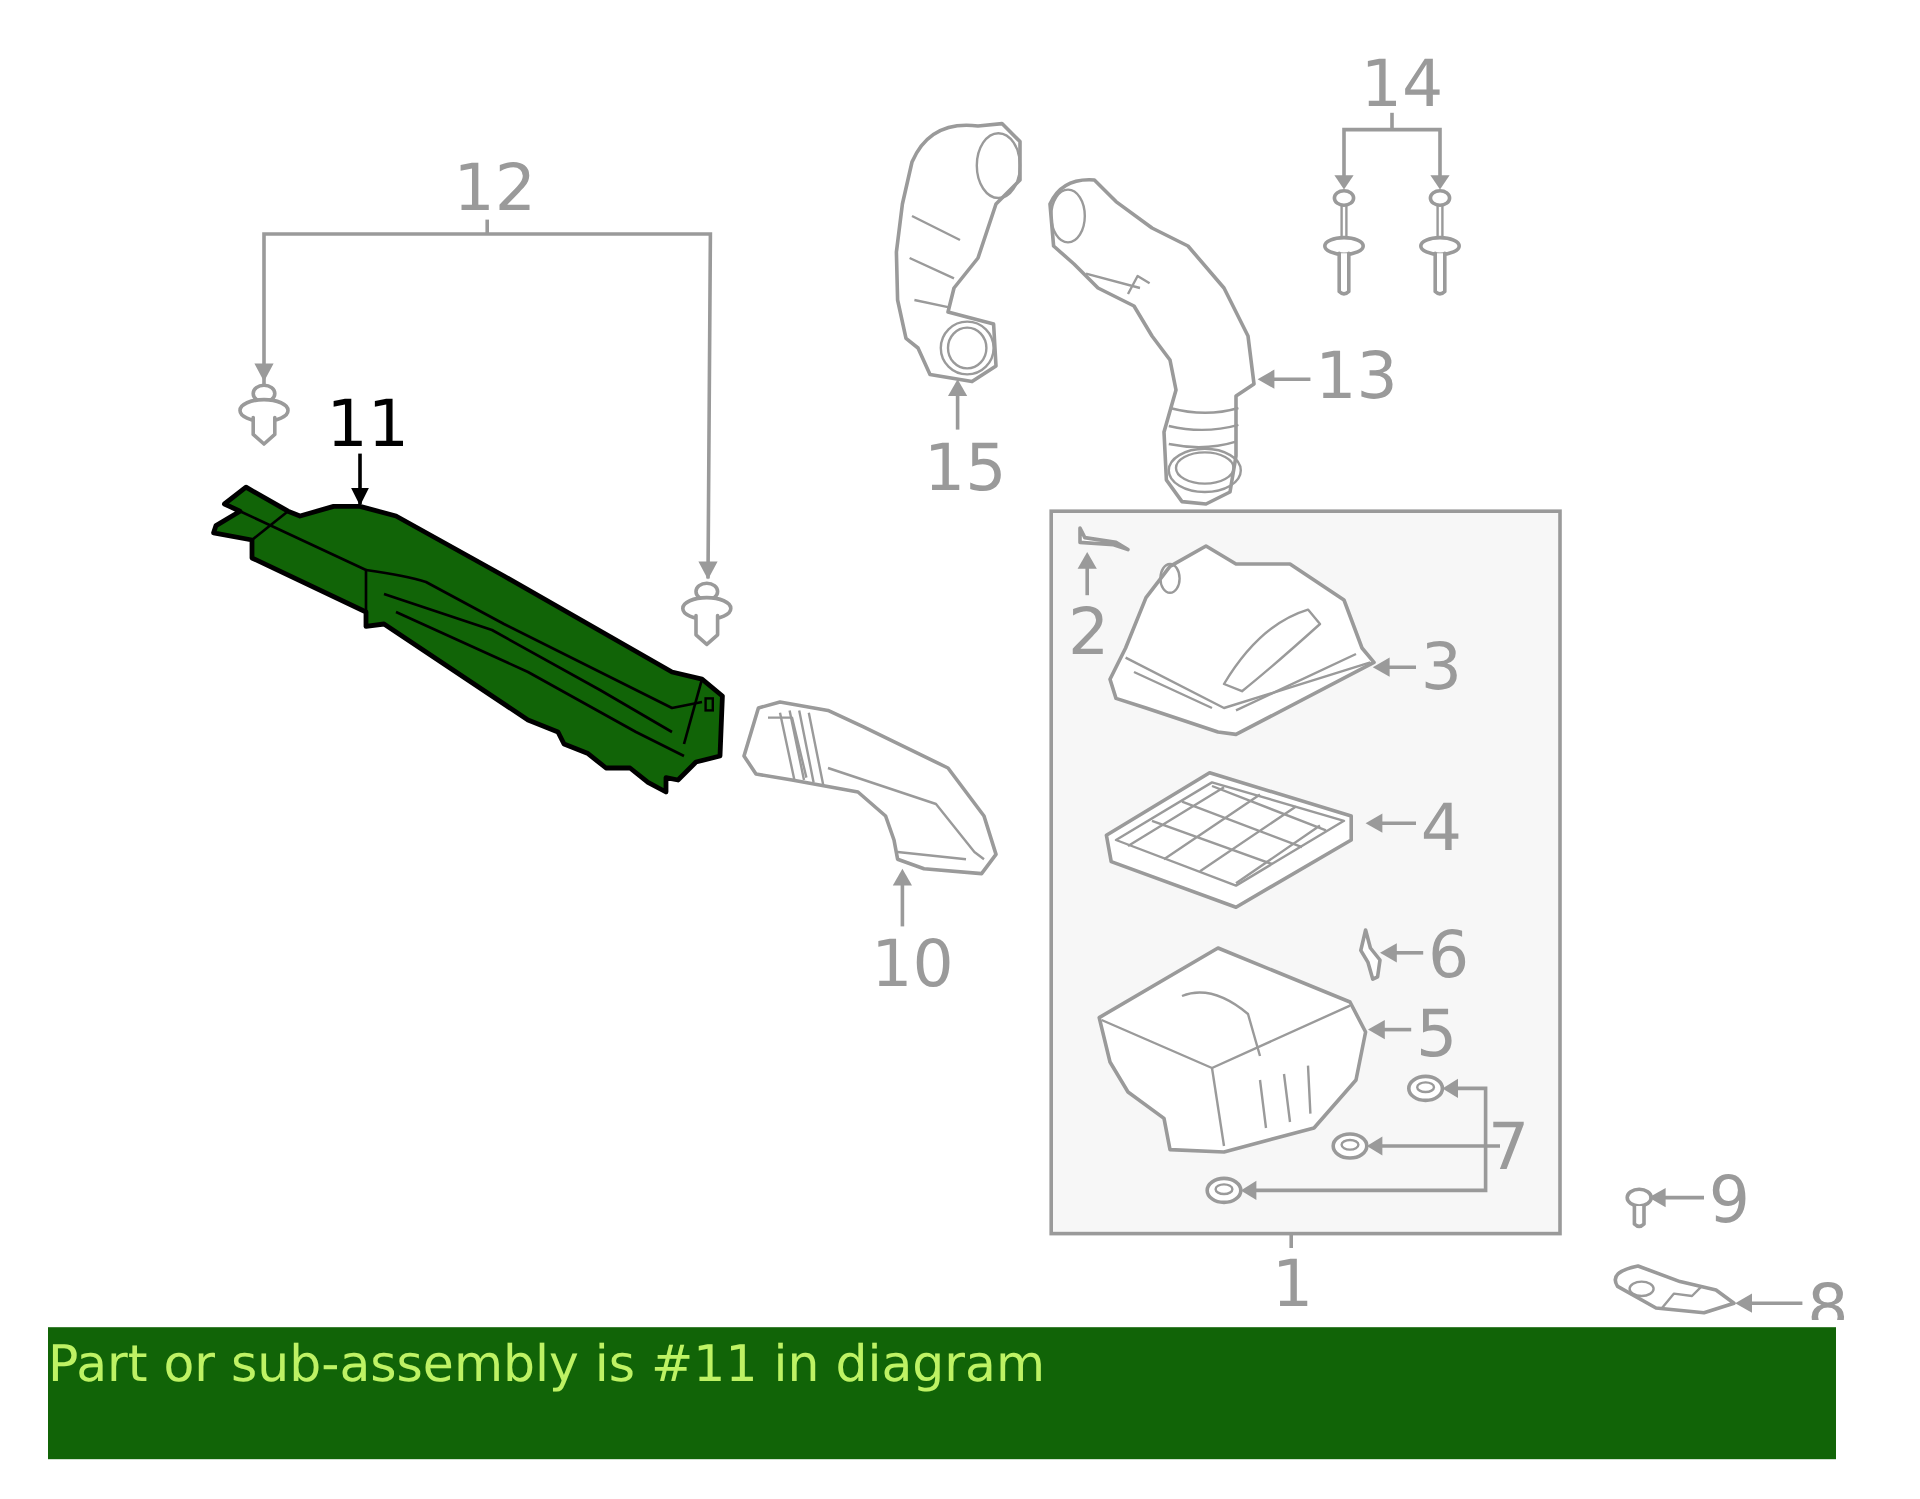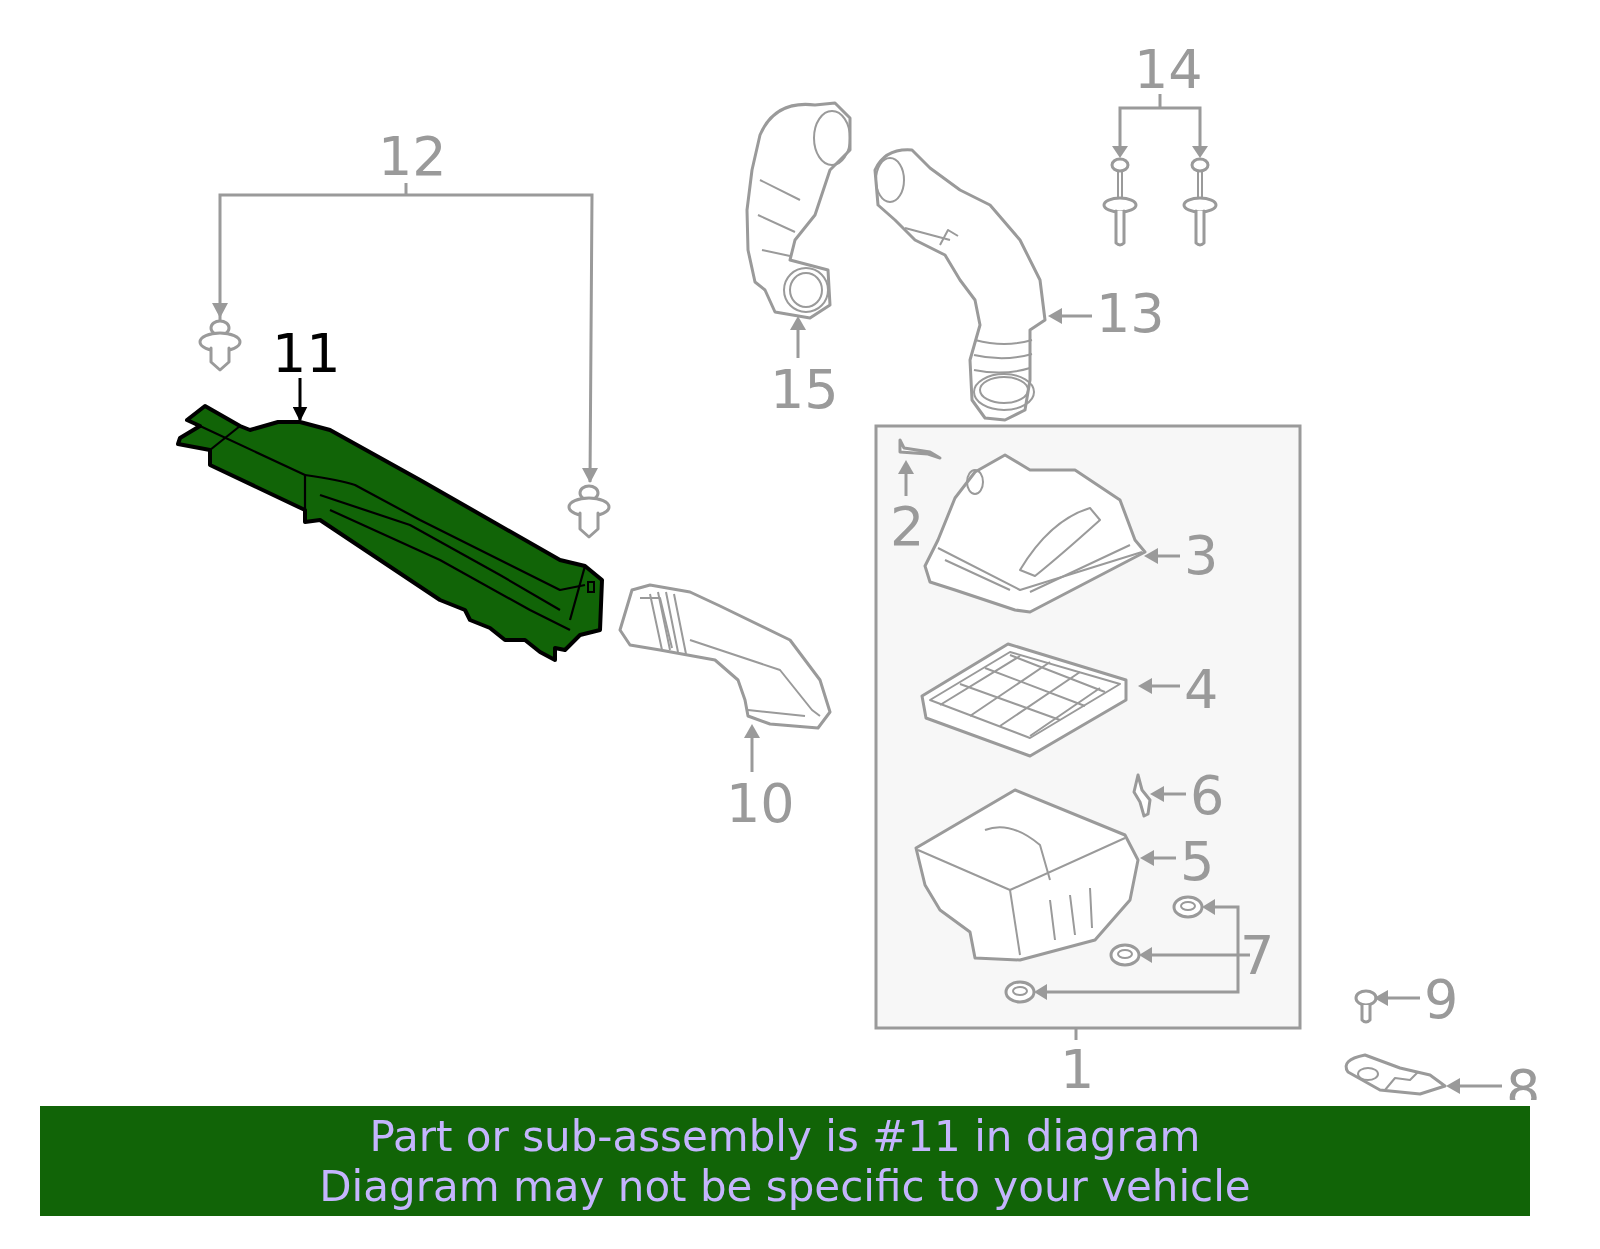--- a/index.html
+++ b/index.html
@@ -6,21 +6,21 @@
     body { width: 1600px; height: 1249px; position: relative; overflow: hidden; font-family: "DejaVu Sans", sans-serif; }
     #diagram { position: absolute; left: 0; top: 0; width: 1600px; height: 1100px; }
     .callout { font-family: "DejaVu Sans", sans-serif; font-size: 54px; fill: #9a9a9a; }
     .callout.active { fill: #000000; }
     .part { fill: #ffffff; stroke: #9a9a9a; stroke-width: 3; stroke-linejoin: round; stroke-linecap: round; }
     .thin { fill: none; stroke: #9a9a9a; stroke-width: 2; stroke-linejoin: round; }
     .leader { fill: none; stroke: #9a9a9a; stroke-width: 3; }
     .arrowhead { fill: #9a9a9a; }
     .hl { fill: #116407; stroke: #000; stroke-width: 4; stroke-linejoin: round; }
     .hl-line { fill: none; stroke: #000; stroke-width: 2.2; stroke-linejoin: round; }
-    #banner { position: absolute; left: 40px; top: 1106px; width: 1490px; height: 110px; background: #116407; color: #c4b5fd; text-align: center; font-family: "DejaVu Sans", sans-serif; font-size: 42px; line-height: 50px; padding-top: 6px; box-sizing: border-box; }
+    #banner { position: absolute; left: 40px; top: 1106px; width: 1490px; height: 110px; background: #116407; color: #bef264; text-align: left; font-family: "DejaVu Sans", sans-serif; font-size: 42px; line-height: 50px; padding-top: 6px; box-sizing: border-box; }
     #banner div { white-space: nowrap; }
   </style>
 </head>
 <body>
 
 <svg id="diagram" viewBox="0 0 1600 1100" xmlns="http://www.w3.org/2000/svg">
   <defs>
     <marker id="ah" viewBox="0 0 10 10" refX="9" refY="5" markerWidth="6" markerHeight="6" orient="auto-start-reverse">
       <path d="M0,0 L10,5 L0,10 z" fill="#9a9a9a"></path>
     </marker>
@@ -201,14 +201,13 @@
     <ellipse class="thin" cx="1368" cy="1074" rx="10" ry="6"></ellipse>
     <path class="thin" d="M1385,1090 L1395,1078 L1410,1080 L1418,1072"></path>
     <line class="leader" x1="1502" y1="1086" x2="1456" y2="1086"></line>
     <path class="arrowhead" d="M1460,1078 L1460,1094 L1446,1086 z"></path>
     <text class="callout" x="1506" y="1108">8</text>
   </g>
 </svg>
 
 <div id="banner">
   <div>Part or sub-assembly is #11 in diagram</div>
-  <div>Diagram may not be specific to your vehicle</div>
 </div>
 
 </body></html>

